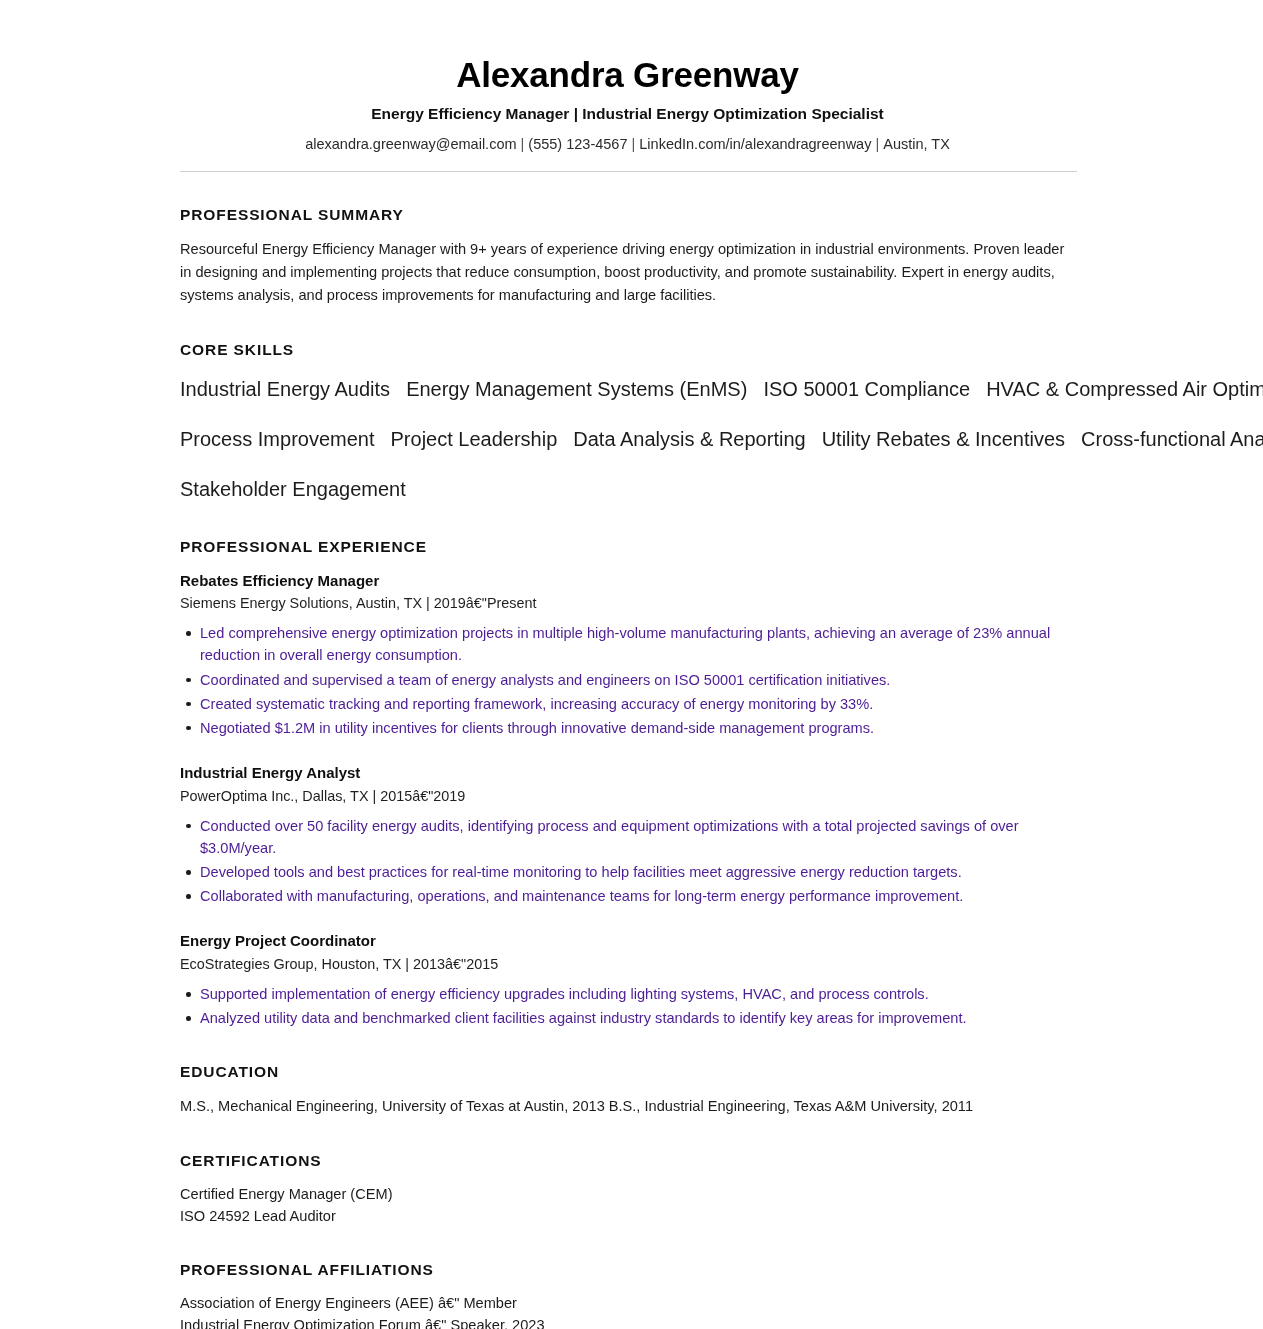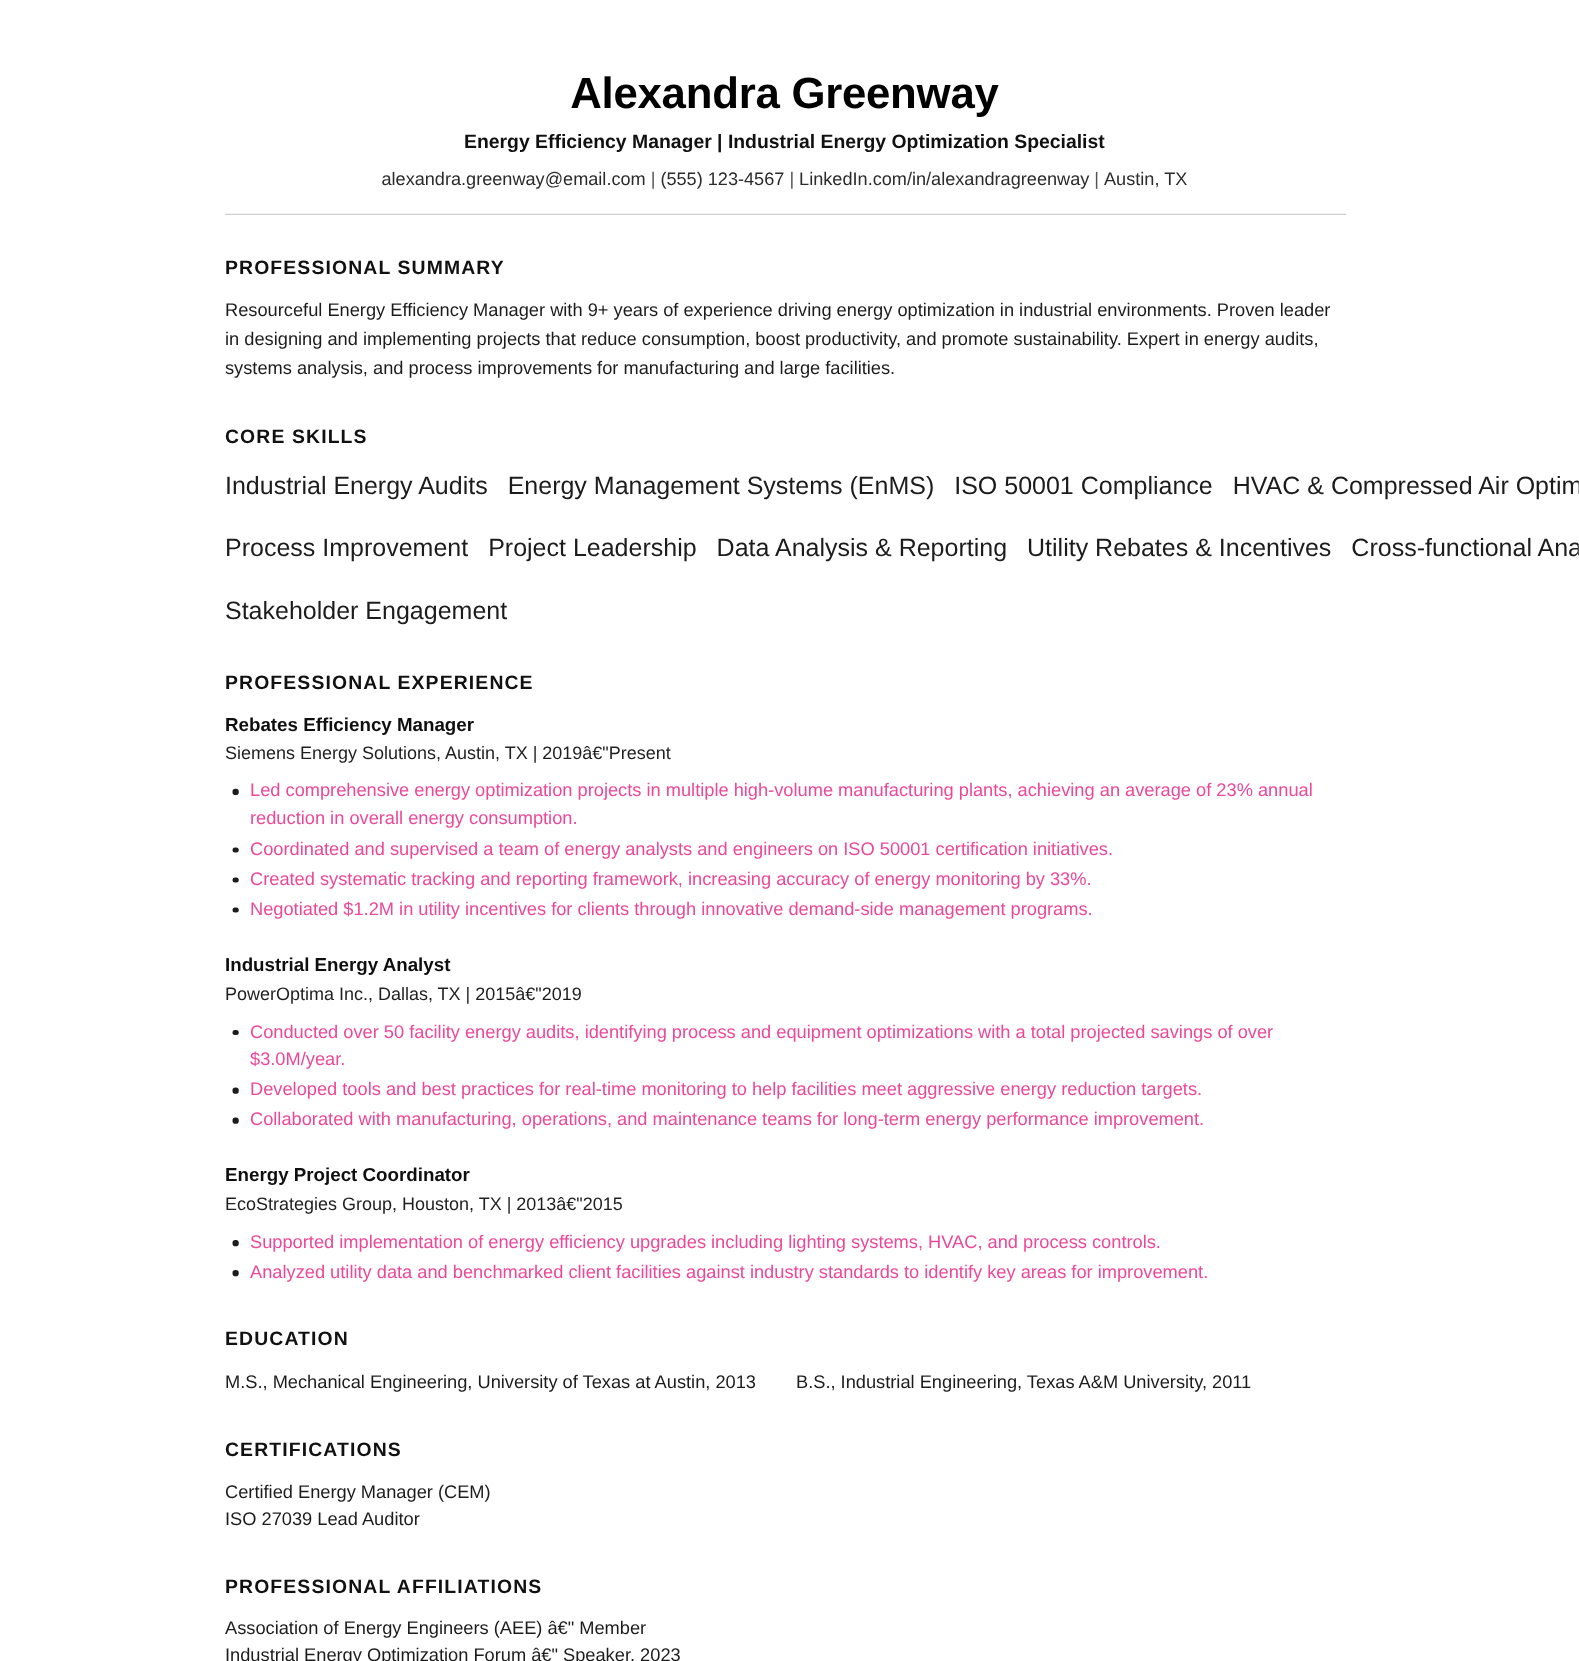--- a/index.html
+++ b/index.html
@@ -114,21 +114,21 @@
 
   .bullets {
     list-style: none;
     margin: 0;
     padding: 0;
   }
   .bullets li {
     position: relative;
     font-size: 14.6px;
     line-height: 1.52;
-    color: #ec4899;
+    color: #4c1d95;
     padding-left: 20px;
     margin-bottom: 2px;
     max-width: 892px;
   }
   .bullets li::before {
     content: "";
     position: absolute;
     left: 6px;
     top: 9px;
     width: 4.5px;
@@ -138,21 +138,21 @@
   }
 
   
   .edu-line {
     font-size: 14.6px;
     color: #1c1c1c;
     line-height: 1.5;
     margin: 0;
     white-space: nowrap;
   }
-  .edu-item { margin-right: 32px; }
+  .edu-item { margin-right: 4px; }
   .edu-item:last-child { margin-right: 0; }
 
   
   .plain-list { margin: 0; }
   .plain-list .plain-line {
     font-size: 14.6px;
     line-height: 1.45;
     color: #1c1c1c;
   }
 </style>
@@ -219,21 +219,21 @@
 
   <div class="section">
     <h2 class="section-title">EDUCATION</h2>
     <div class="edu-line" id="education-line"><span class="edu-item">M.S., Mechanical Engineering, University of Texas at Austin, 2013</span><span class="edu-item">B.S., Industrial Engineering, Texas A&amp;M University, 2011</span></div>
   </div>
 
   <div class="section">
     <h2 class="section-title">CERTIFICATIONS</h2>
     <div class="plain-list" id="certifications-list">
         <div class="plain-line">Certified Energy Manager (CEM)</div>
-        <div class="plain-line">ISO 27039 Lead Auditor</div>
+        <div class="plain-line">ISO 24592 Lead Auditor</div>
       </div>
   </div>
 
   <div class="section">
     <h2 class="section-title">PROFESSIONAL AFFILIATIONS</h2>
     <div class="plain-list" id="affiliations-list">
         <div class="plain-line">Association of Energy Engineers (AEE) â€" Member</div>
         <div class="plain-line">Industrial Energy Optimization Forum â€" Speaker, 2023</div>
       </div>
   </div>

